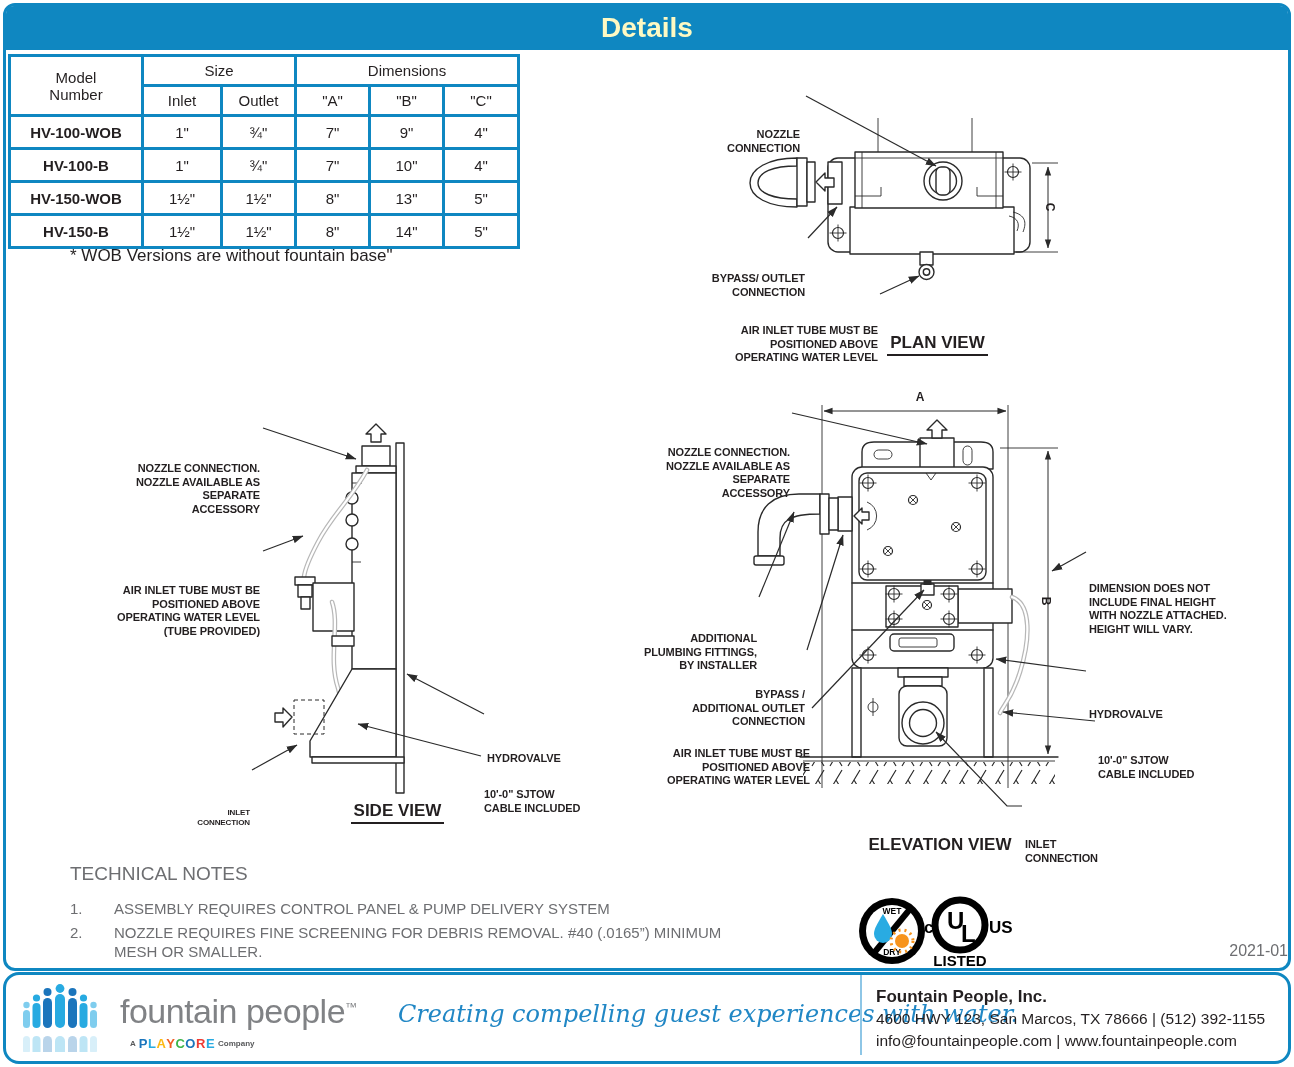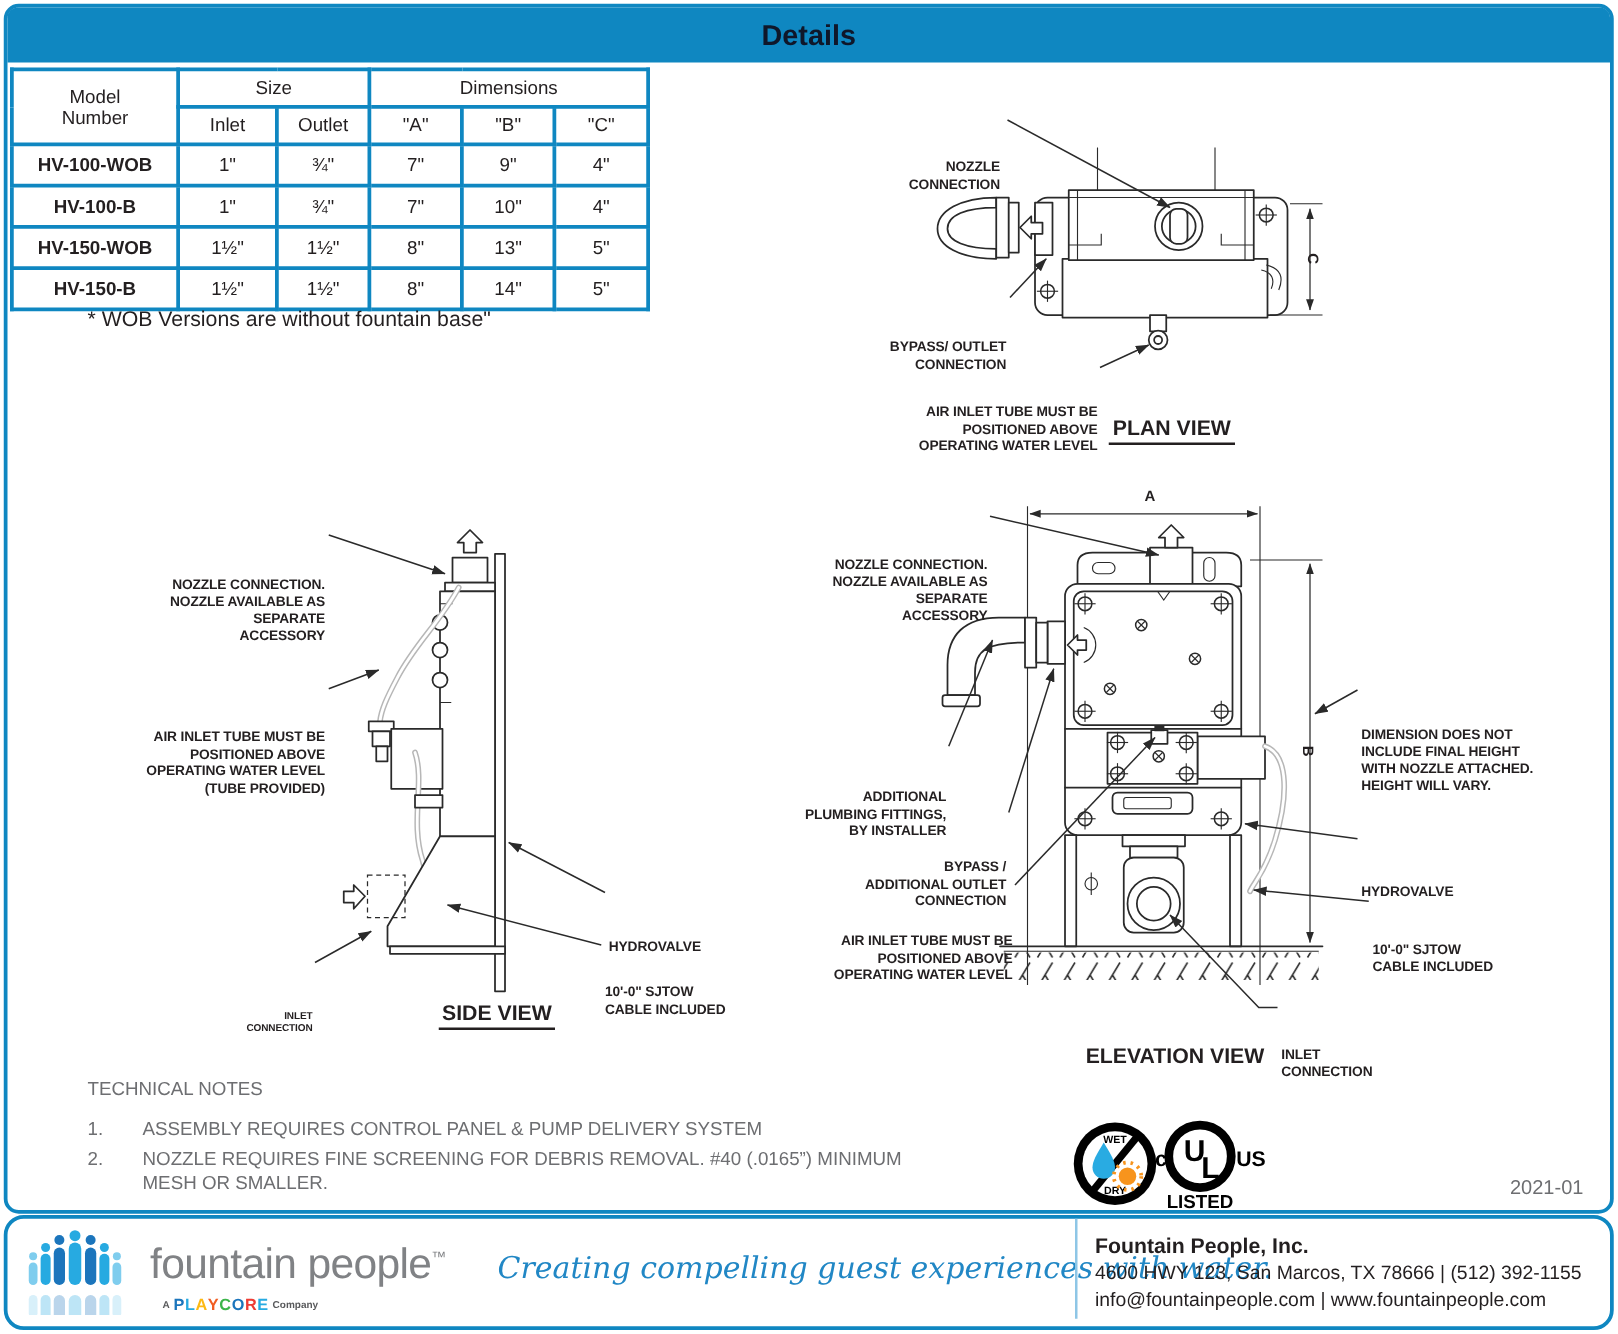--- a/index.html
+++ b/index.html
@@ -3,21 +3,21 @@
 <meta charset="utf-8">
 <style>
   html,body{margin:0;padding:0;background:#fff;}
   .sheet{position:relative;width:1294px;height:1067px;background:#fff;
          font-family:"Liberation Sans",sans-serif;color:#231f20;overflow:hidden;}
   
   .main-box{position:absolute;left:3px;top:3px;width:1282px;height:962px;
             border:3px solid #0f87c1;border-radius:12px;background:#fff;}
   .title-bar{position:absolute;left:0;top:0;width:100%;height:44px;background:#0f87c1;
              border-radius:8px 8px 0 0;display:flex;align-items:center;justify-content:center;}
-  .title-bar .t{color:#0f172a;font-size:23px;font-weight:bold;}
+  .title-bar .t{color:#fef9c3;font-size:28px;font-weight:bold;}
   
   table.spec{position:absolute;left:8px;top:54px;border-collapse:collapse;background:#fff;}
   table.spec th,table.spec td{border:3px solid #0f87c1;text-align:center;vertical-align:middle;
       font-size:15px;padding:0 4px;}
   table.spec th{font-weight:normal;white-space:pre-line;height:27px;}
   table.spec td{font-weight:normal;height:30px;}
   table.spec td.model{font-weight:bold;}
   .footnote{position:absolute;left:70px;top:246px;font-size:17px;color:#231f20;}
   
   .lbl{position:absolute;font:bold 11px/13.5px "Liberation Sans",sans-serif;color:#231f20;
@@ -32,25 +32,25 @@
   .ln{stroke:#2a2a2a;fill:none;stroke-width:1.4;stroke-linejoin:round;stroke-linecap:round;}
   .lnw{stroke:#2a2a2a;fill:#fff;stroke-width:1.4;stroke-linejoin:round;}
   .thin{stroke:#2a2a2a;fill:none;stroke-width:0.9;}
   .dsh{stroke:#2a2a2a;fill:none;stroke-width:1;stroke-dasharray:4,3;}
   .leader{stroke:#2a2a2a;stroke-width:1.2;fill:none;marker-end:url(#ah);}
   .dim{stroke:#2a2a2a;stroke-width:1;fill:none;marker-start:url(#ah);marker-end:url(#ah);}
   .tubeo{stroke:#b7b7b7;stroke-width:4.6;fill:none;stroke-linecap:round;}
   .tubei{stroke:#ffffff;stroke-width:2.2;fill:none;stroke-linecap:round;}
   
   .tech{position:absolute;left:70px;top:863px;color:#6d6e71;}
-  .tech .hd{font-size:15px;margin-bottom:14px;}
+  .tech .hd{font-size:19px;margin-bottom:14px;}
   .tech .row{display:flex;font-size:15px;line-height:19px;margin-bottom:5px;}
   .tech .num{width:44px;flex:0 0 44px;}
   .tech .txt{white-space:pre-line;}
-  .docnum{position:absolute;left:1208px;top:942px;width:80px;text-align:left;
+  .docnum{position:absolute;left:1208px;top:942px;width:80px;text-align:right;
           font-size:16px;color:#6d6e71;}
   
   .badges{position:absolute;left:856px;top:894px;width:160px;height:78px;}
   
   .footer-box{position:absolute;left:3px;top:972px;width:1282px;height:86px;
               border:3px solid #0f87c1;border-radius:16px;background:#fff;}
   .fp-logo{position:absolute;left:18px;top:984px;}
   .brand{position:absolute;left:120px;top:992px;font-size:34px;color:#808285;letter-spacing:-0.5px;}
   .brand sup{font-size:12px;color:#808285;}
   .playline{position:absolute;left:130px;top:1036px;font-weight:bold;color:#58595b;font-size:8px;

